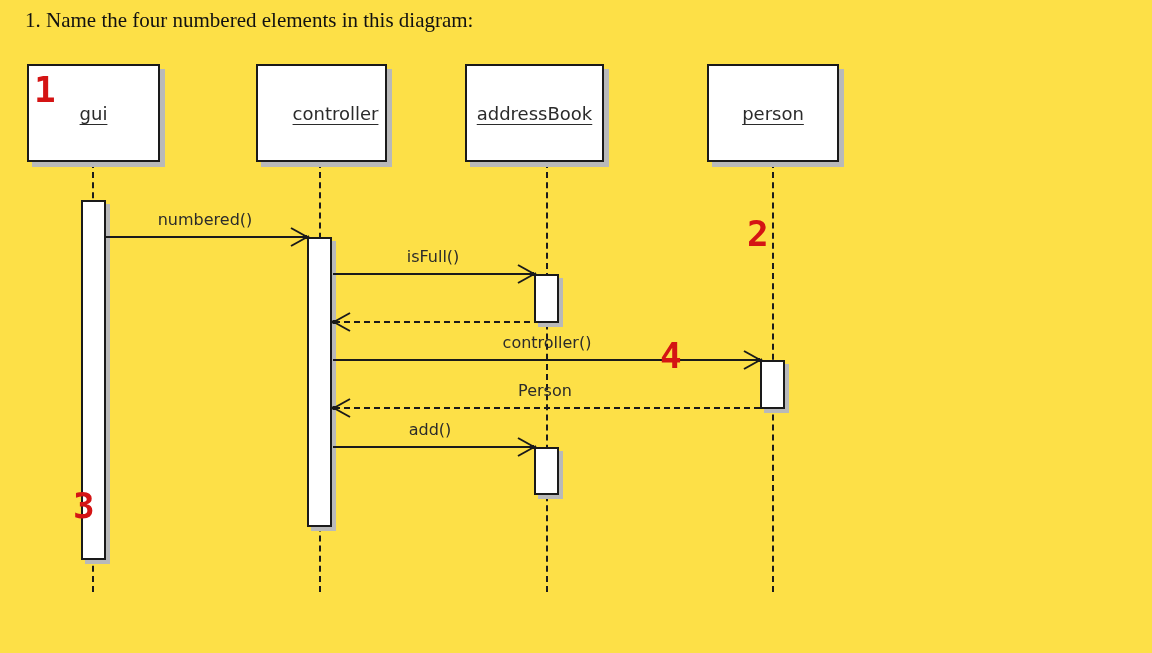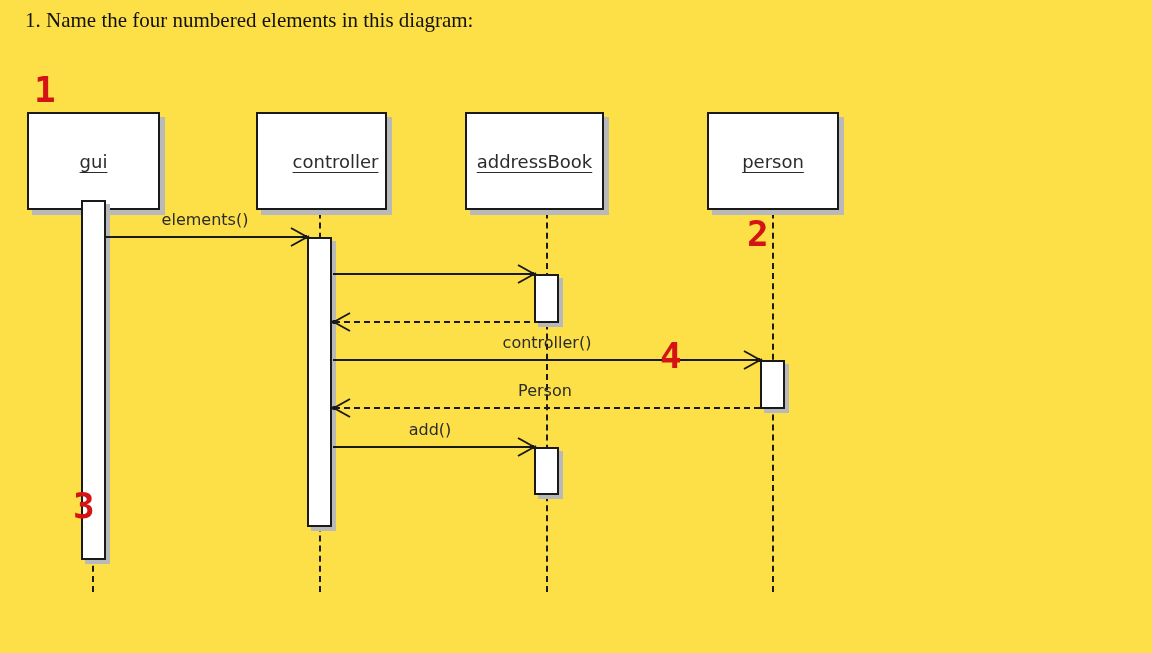--- a/index.html
+++ b/index.html
@@ -35,21 +35,20 @@
     top: 64px;
     height: 98px;
     background: #ffffff;
     border: 2px solid #1a1a1a;
     box-shadow: 5px 5px 0 #b9b9b9;
     box-sizing: border-box;
     display: flex;
     align-items: center;
     justify-content: center;
     z-index: 2;
-    margin-top: 48px;
   }
   .actor-label {
     font-size: 18px;
     color: #2b2b2b;
     text-decoration: underline;
     text-underline-offset: 4px;
   }
   
   .activation {
     position: absolute;
@@ -148,21 +147,22 @@
     <rect x="3" y="10" width="4" height="4" fill="#1a1a1a"></rect>
   </svg>
 
   <svg class="arrow" style="left:330px;top:435px;" width="212" height="24">
     <line x1="3" y1="12" x2="204" y2="12" stroke="#1a1a1a" stroke-width="2"></line>
     <line x1="188" y1="3" x2="206" y2="13" stroke="#1a1a1a" stroke-width="2"></line>
     <line x1="188" y1="21" x2="206" y2="11" stroke="#1a1a1a" stroke-width="2"></line>
     <rect x="200" y="10" width="4" height="4" fill="#1a1a1a"></rect>
   </svg>
 
-  <div class="msg-label" style="left:115px;top:210px;">elements()</div>
+  <div class="msg-label" style="left:115px;top:210px;">numbered()</div>
+  <div class="msg-label" style="left:343px;top:247px;">isFull()</div>
   <div class="msg-label" style="left:457px;top:333px;">controller()</div>
   <div class="msg-label" style="left:455px;top:381px;">Person</div>
   <div class="msg-label" style="left:340px;top:420px;">add()</div>
 
   <div class="marker" style="left:34px;top:72px;">1</div>
   <div class="marker" style="left:747px;top:216px;">2</div>
   <div class="marker" style="left:73px;top:488px;">3</div>
   <div class="marker" style="left:660px;top:338px;">4</div>
 
 </div>

